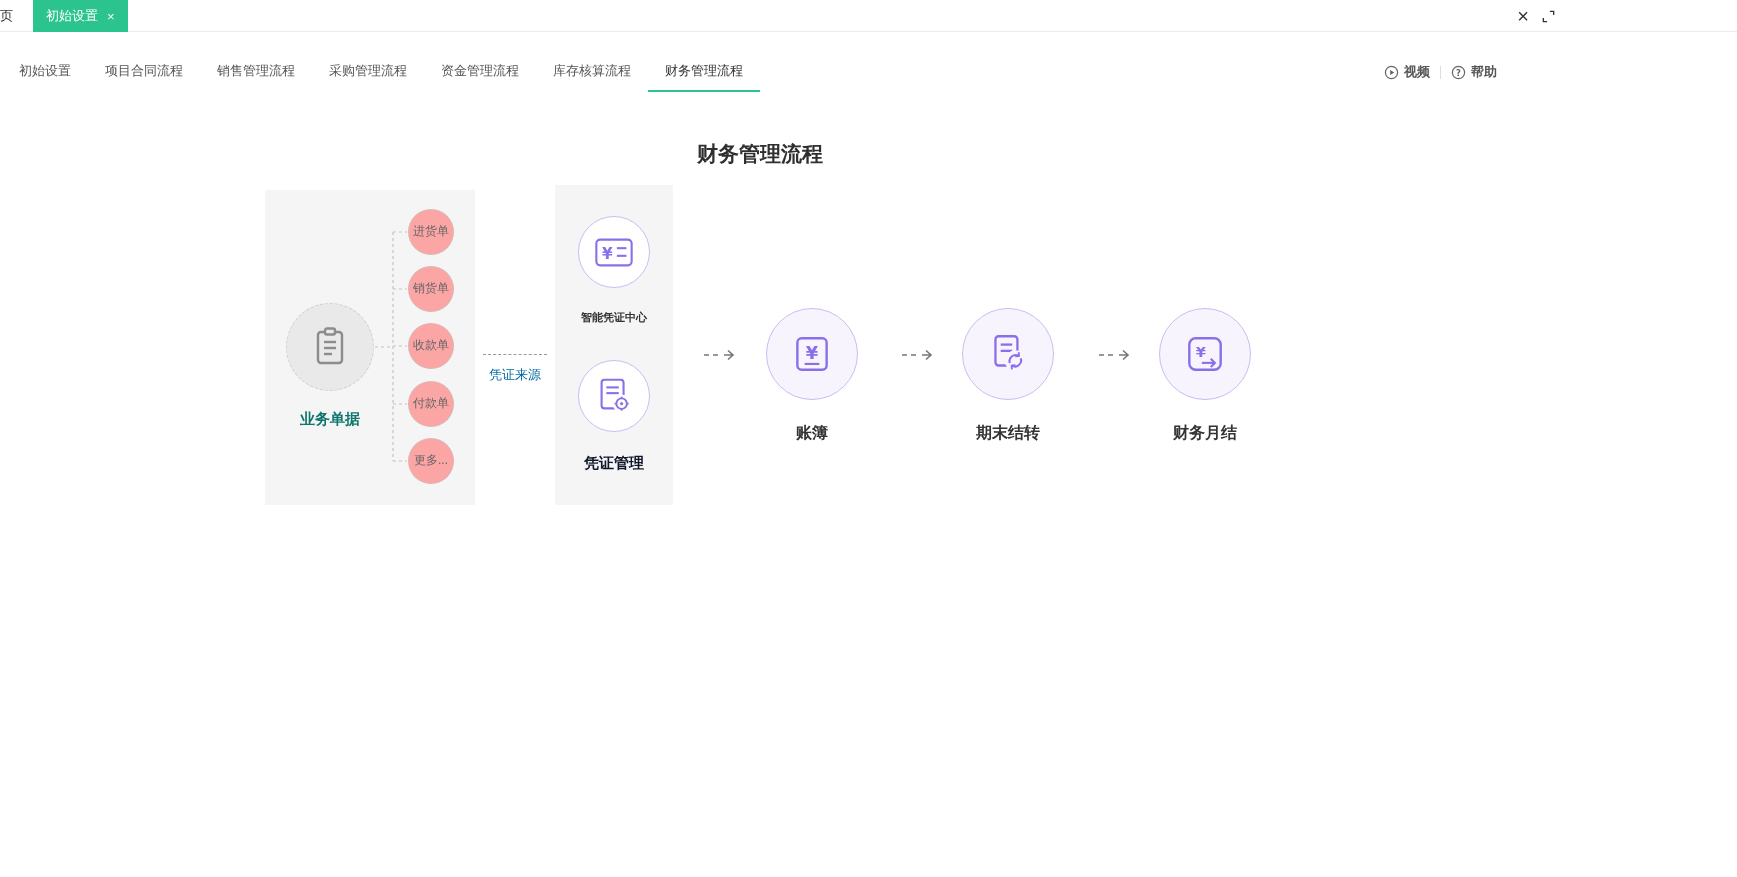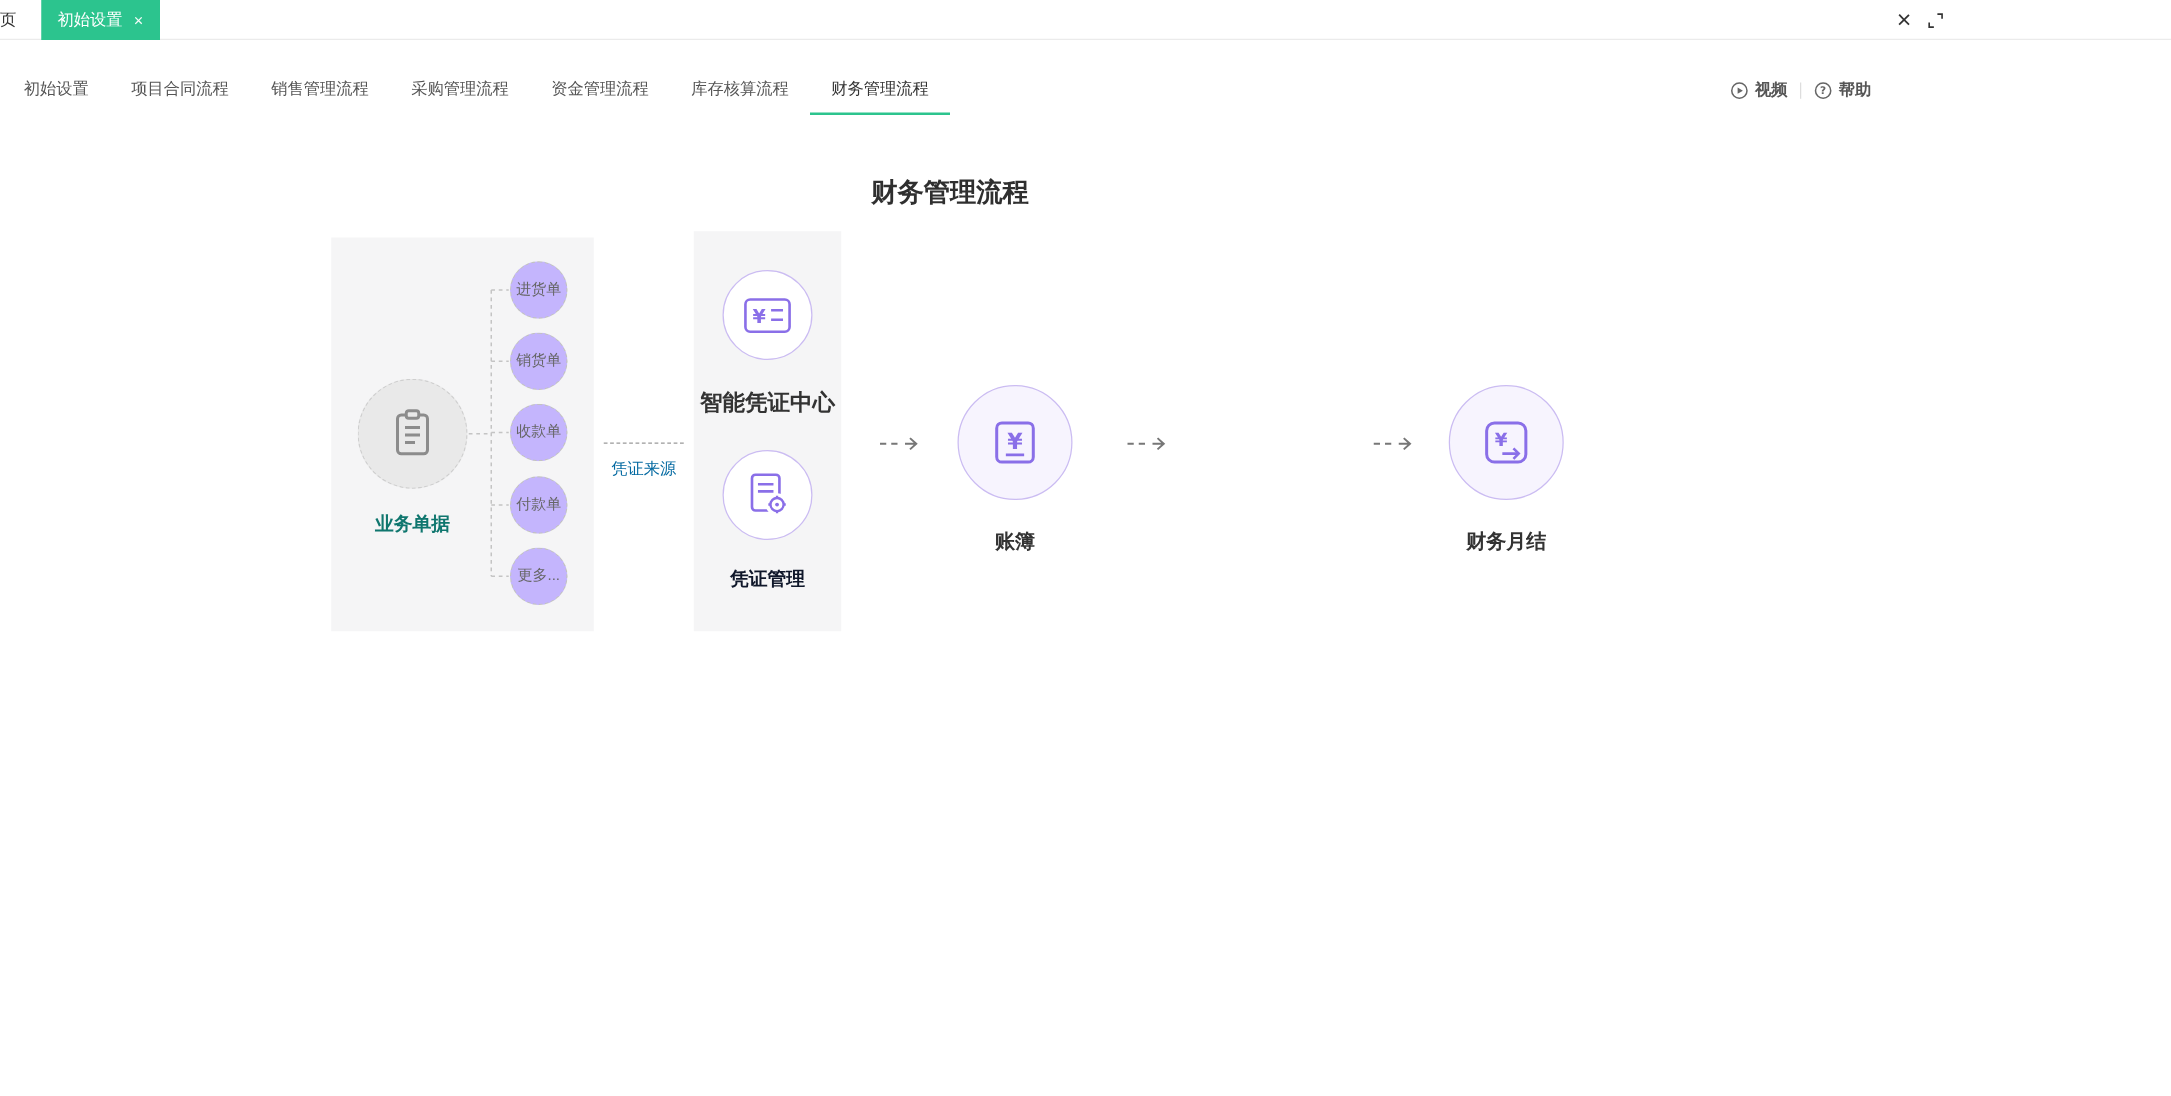--- a/index.html
+++ b/index.html
@@ -36,34 +36,34 @@
   
   .page-title{position:absolute;left:265px;top:140px;width:990px;text-align:center;font-size:21px;font-weight:bold;color:#2f2f2f;}
 
   .panel{position:absolute;background:var(--gray-panel);}
   .panel-business{left:265px;top:190px;width:210px;height:315px;}
   .panel-voucher{left:555px;top:185px;width:118px;height:320px;}
 
   .big-circle{position:absolute;left:21px;top:113px;width:88px;height:88px;border-radius:50%;background:#e9e9e9;border:1px dashed #cfcfcf;display:flex;align-items:center;justify-content:center;color:#8c8c8c;}
   .big-circle-label{position:absolute;left:0;top:220px;width:130px;text-align:center;font-size:15px;font-weight:bold;color:#0f766e;}
 
-  .doc-item{position:absolute;left:143px;width:46px;height:46px;border-radius:50%;background:#c4b5fd;border:1px dashed #c2c2c2;display:flex;align-items:center;justify-content:center;font-size:12px;color:#666;text-align:center;line-height:1.1;}
+  .doc-item{position:absolute;left:143px;width:46px;height:46px;border-radius:50%;background:#fca5a5;border:1px dashed #c2c2c2;display:flex;align-items:center;justify-content:center;font-size:12px;color:#666;text-align:center;line-height:1.1;}
 
   .bracket-svg{position:absolute;left:0;top:0;}
 
   .source-connector{position:absolute;left:475px;top:190px;width:80px;height:315px;}
   .source-line{position:absolute;left:8px;right:8px;top:164px;border-top:1px dashed #999;}
   .source-label{position:absolute;left:0;top:176px;width:100%;text-align:center;font-size:13px;color:#0369a1;}
 
   .node-circle{border-radius:50%;border:1px solid var(--purple-border);display:flex;align-items:center;justify-content:center;color:var(--accent-purple);}
   .node-circle.white{background:#fff;}
   .node-circle.lilac{background:var(--purple-fill);}
 
   .voucher-node-top{position:absolute;left:23px;top:31px;width:72px;height:72px;}
-  .voucher-label-top{position:absolute;left:0;top:125px;width:100%;text-align:center;font-size:18px;font-weight:bold;color:#333;}
+  .voucher-label-top{position:absolute;left:0;top:125px;width:100%;text-align:center;font-size:11px;font-weight:bold;color:#333;}
   .voucher-node-bottom{position:absolute;left:23px;top:175px;width:72px;height:72px;}
   .voucher-label-bottom{position:absolute;left:0;top:269px;width:100%;text-align:center;font-size:15px;font-weight:bold;color:#0f172a;}
 
   .flow-node{position:absolute;width:160px;text-align:center;}
   .flow-node .node-circle{width:92px;height:92px;margin:0 auto;}
   .flow-label{margin-top:23px;font-size:16px;font-weight:bold;color:#333;}
   .flow-node-1{left:732px;top:308px;}
   .flow-node-2{left:928px;top:308px;}
   .flow-node-3{left:1125px;top:308px;}
 
@@ -249,20 +249,43 @@
         <svg width="46" height="46" viewBox="0 0 44 44">
           <rect x="8" y="7" width="28" height="30" rx="4" fill="none" stroke="currentColor" stroke-width="2.3"></rect>
           <text x="22" y="27" text-anchor="middle" font-size="17" font-weight="bold" fill="currentColor">¥</text>
           <line x1="15" y1="31.5" x2="29" y2="31.5" stroke="currentColor" stroke-width="2"></line>
         </svg>
       </span>
     </div>
     <div class="flow-label">账簿</div>
   </div>
 
+  <div class="flow-node flow-node-2">
+    <div class="node-circle lilac">
+      <span>
+        <svg width="46" height="46" viewBox="0 0 44 44">
+          <g fill="none" stroke="currentColor" stroke-width="2.2">
+            <rect x="10" y="5" width="21" height="28" rx="3"></rect>
+            <line x1="15" y1="13" x2="26" y2="13"></line>
+            <line x1="15" y1="19" x2="26" y2="19"></line>
+          </g>
+          <circle cx="29" cy="28.5" r="10" style="fill:var(--purple-fill,#f7f4fe)"></circle>
+          <g fill="none" stroke="currentColor" stroke-width="2">
+            <path d="M23.8 30.8 a5.8 5.8 0 0 1 8.3 -7"></path>
+            <path d="M34.2 26.2 a5.8 5.8 0 0 1 -8.3 7"></path>
+          </g>
+          <g fill="none" stroke="currentColor" stroke-width="1.8">
+            <path d="M32.3 20.3 l0.2 3.6 l-3.6 0.3"></path>
+            <path d="M25.7 36.7 l-0.2 -3.6 l3.6 -0.3"></path>
+          </g>
+        </svg>
+      </span>
+    </div>
+    <div class="flow-label">期末结转</div>
+  </div>
 
   <div class="flow-node flow-node-3">
     <div class="node-circle lilac">
       <span>
         <svg width="46" height="46" viewBox="0 0 44 44">
           <rect x="7" y="7" width="30" height="30" rx="6" fill="none" stroke="currentColor" stroke-width="2.3"></rect>
           <text x="18" y="25" text-anchor="middle" font-size="14" font-weight="bold" fill="currentColor">¥</text>
           <g fill="none" stroke="currentColor" stroke-width="2">
             <path d="M19 30.5 H31"></path>
             <path d="M27.5 26.5 L31.5 30.5 L27.5 34.5"></path>

